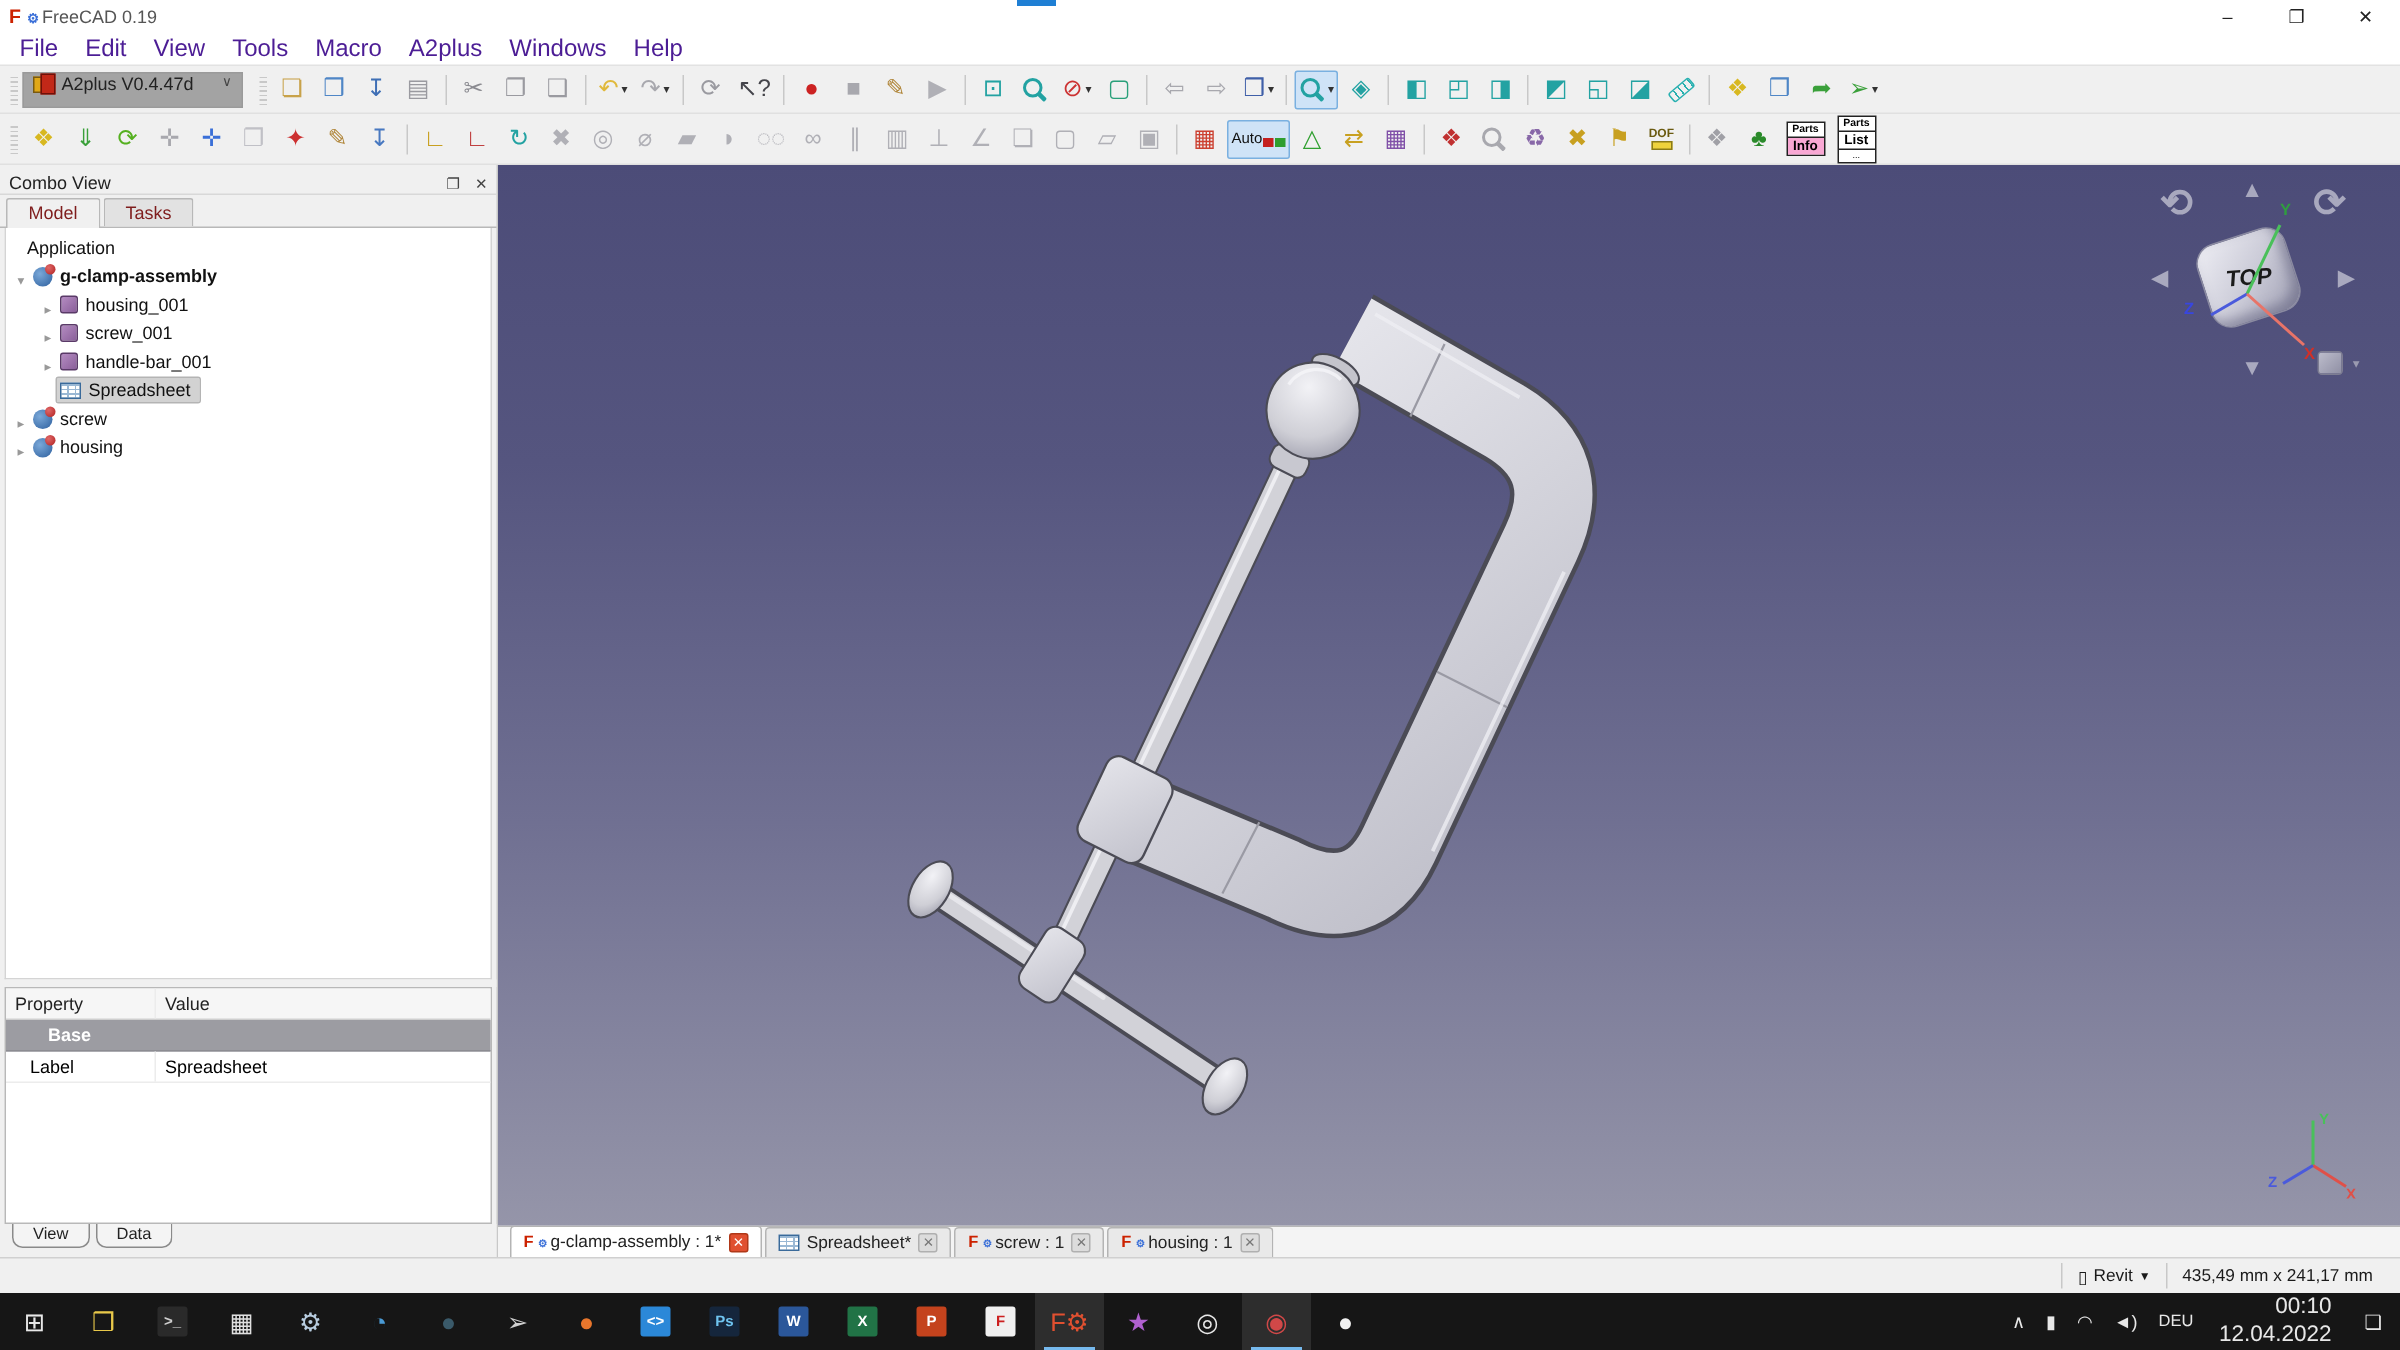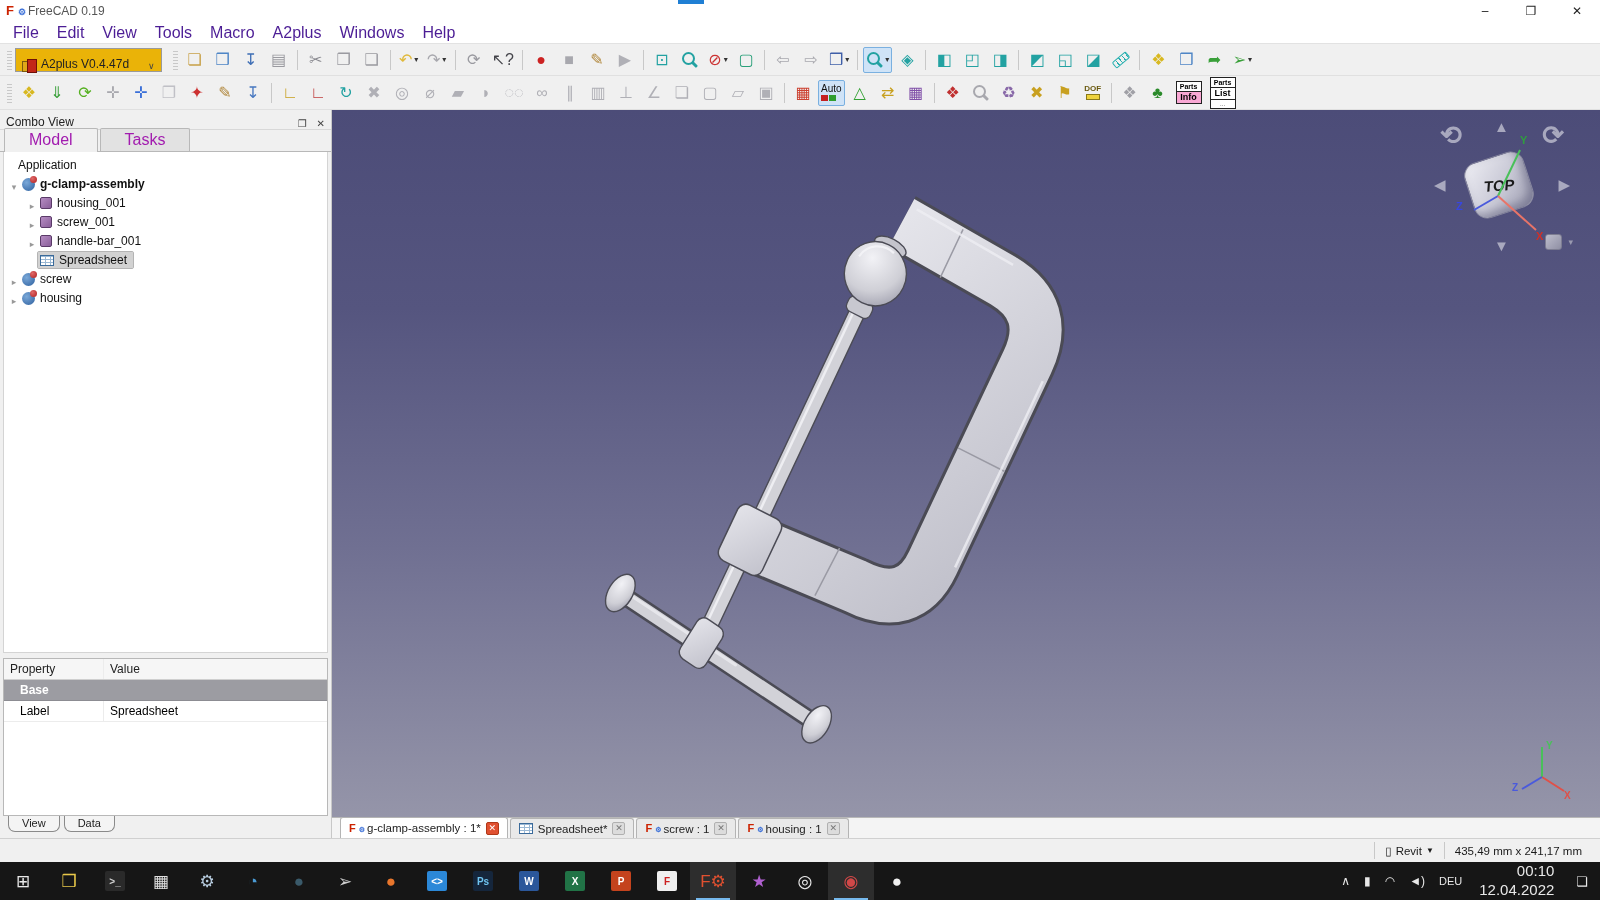--- a/index.html
+++ b/index.html
@@ -17,38 +17,38 @@
 
   
   .menubar{height:22px;background:#ffffff;display:flex;align-items:center;border-bottom:1px solid #e2e2e2;padding-left:4px}
   .menuitem{font-size:16px;color:#4c1d95;padding:2px 9px}
 
   
   .tbrow{background:#f0f0f0;display:flex;align-items:center;padding:2px 4px;border-bottom:1px solid #e0e0e0}
   .tb1{height:32px}
   .tb2{height:34px}
   .grip{width:5px;height:20px;margin:0 3px;background:repeating-linear-gradient(0deg,#c8c8c8 0 1px,transparent 1px 3px);flex:none}
-  .wbsel{display:flex;align-items:flex-end;gap:5px;border:1px solid #9a9a9a;background:#eab308;height:24px;padding:0 6px;font-size:12px;color:#222;margin-right:8px}
+  .wbsel{display:flex;align-items:flex-start;gap:5px;border:1px solid #9a9a9a;background:#a3a3a3;height:24px;padding:0 6px;font-size:12px;color:#222;margin-right:8px}
   .wbico{width:14px;height:12px;position:relative;flex:none}
   .wbico::before{content:"";position:absolute;left:0;top:2px;width:5px;height:9px;background:#e0a818;border:1px solid #7a5a10}
   .wbico::after{content:"";position:absolute;left:5px;top:0;width:8px;height:12px;background:#c22818;border:1px solid #701008}
   .wbchev{margin-left:14px;font-size:9px;color:#444}
   .tbtn{height:26px;min-width:26px;display:inline-flex;align-items:center;justify-content:center;border:1px solid transparent;border-radius:2px;padding:0 2px;margin:0 1px;position:relative}
   .tbtn .gl{font-size:16px;line-height:1}
   .tbtn.hl{background:#cfe3f7;border-color:#7ab0e0}
   .tbtn .dd{font-size:8px;color:#333;margin-left:2px}
   .sep{width:1px;height:20px;background:#c8c8c8;margin:0 4px;flex:none}
   
   .mag{position:relative;width:17px;height:17px;display:inline-block}
   .mag::before{content:"";position:absolute;left:1px;top:1px;width:9px;height:9px;border:2.5px solid currentColor;border-radius:50%}
   .mag::after{content:"";position:absolute;left:12px;top:10px;width:3px;height:7px;background:currentColor;transform:rotate(-45deg);border-radius:1px}
   
   .ruler{width:18px;height:8px;border:1.5px solid currentColor;border-radius:2px;transform:rotate(-40deg);background:repeating-linear-gradient(90deg,transparent 0 3px,currentColor 3px 4px);display:inline-block}
   
-  .autob{display:flex;flex-direction:column;align-items:flex-start;line-height:1}
+  .autob{display:flex;align-items:flex-end;line-height:1}
   .autob .at{font-size:10px;color:#111}
   .autob .sq{display:flex;gap:1px;margin-top:1px}
   .autob .sq i{width:7px;height:6px;display:block}
   .autob .sq i:first-child{background:#c42020}
   .autob .sq i:last-child{background:#2f9e2f}
   
   .dofb{display:flex;flex-direction:column;align-items:center;line-height:1}
   .dofb .dt{font-size:8px;font-weight:bold;color:#6a5a10}
   .dofb .db{width:14px;height:6px;background:#eed23c;border:1px solid #8a7a18;margin-top:1px}
   
@@ -57,42 +57,42 @@
   .pbox .r2{font-size:9px;font-weight:bold;padding:1px 0}
   .pbox .r2.yel{background:#f9a8d4}
   .pbox .r3{font-size:6px;border-top:1px solid #222;padding:1px 0}
 
   
   .main{flex:1;display:flex;min-height:0}
   .combo{width:332px;flex:none;background:#f0f0f0;border-right:1px solid #c8c8c8;display:flex;flex-direction:column}
   .combohdr{height:20px;display:flex;align-items:flex-end;padding:0 6px;font-size:12px;color:#222;border-bottom:1px solid #d8d8d8}
   .combohdr .hbtns{margin-left:auto;display:flex;gap:10px;font-size:10px;color:#444}
   .ptabs{display:flex;align-items:flex-end;height:22px;padding-left:4px;border-bottom:1px solid #b8b8b8}
-  .ptab{font-size:16px;padding:2px 24px;border:1px solid #b8b8b8;border-bottom:none;background:#e2e2e2;color:#a21caf;margin-right:2px;border-radius:2px 2px 0 0}
+  .ptab{font-size:12px;padding:2px 14px;border:1px solid #b8b8b8;border-bottom:none;background:#e2e2e2;color:#7f1d1d;margin-right:2px;border-radius:2px 2px 0 0}
   .ptab.act{background:#f0f0f0;position:relative;top:1px;padding-bottom:3px}
   .treehdrs{display:flex;background:#fff;border-bottom:1px solid #e0e0e0;margin:3px 3px 0 3px;border:1px solid #d4d4d4;border-bottom:none}
   .thcell{font-size:12px;color:#222;padding:3px 6px;border-right:1px solid #e0e0e0}
   .thcell:first-child{width:146px}
   .tree{flex:1;background:#fff;margin:0 3px;border:1px solid #d4d4d4;border-top:none;overflow:hidden;padding-top:2px}
   .trow{display:flex;align-items:flex-end;height:19px;font-size:12px;color:#111}
   .trow .expander{width:12px;text-align:center;font-size:9px;color:#999;flex:none}
   .trow .lblwrap{display:flex;align-items:center;gap:5px;padding:1px 6px 1px 2px;border-radius:1px}
   .trow .lblwrap.sel{background:#d2d2d2;outline:1px solid #b4b4b4}
   .ico-doc{width:13px;height:13px;border-radius:50%;background:radial-gradient(circle at 35% 35%,#7aa8d8,#2d5f9e);position:relative;flex:none}
   .ico-doc::after{content:"";position:absolute;right:-2px;top:-2px;width:7px;height:7px;border-radius:50%;background:radial-gradient(circle at 35% 35%,#e06868,#b02020)}
   .ico-part{width:12px;height:12px;background:linear-gradient(135deg,#b58cc2,#8a5f9a);border:1px solid #5a3a68;border-radius:2px;flex:none}
   .ico-sheet{width:14px;height:11px;border:1px solid #3a6a9a;background:#fff;background-image:repeating-linear-gradient(0deg,transparent 0 2px,#9ab8d4 2px 3px),repeating-linear-gradient(90deg,transparent 0 4px,#9ab8d4 4px 5px);flex:none}
   .splitter{height:5px;background:#f0f0f0}
   .props{height:158px;background:#fff;margin:0 3px;border:1px solid #b8b8b8;display:flex;flex-direction:column;font-size:12px}
   .prow{display:flex;height:21px;align-items:center;border-bottom:1px solid #ececec}
   .prow .c1{width:100px;padding-left:6px;border-right:1px solid #ececec;height:100%;display:flex;align-items:center}
   .prow .c2{flex:1;padding-left:6px}
   .prow.hdr{background:#f6f6f6;border-bottom:1px solid #cfcfcf;color:#222}
   .prow.grp{background:#9c9ca2;color:#fff;font-weight:bold;border-bottom:1px solid #8c8c92}
-  .prow.grp .c1{border-right:none;padding-left:16px}
+  .prow.grp .c1{border-right:none;padding-left:28px}
   .btabs{height:22px;display:flex;align-items:flex-start;padding-left:8px;gap:4px;background:#f0f0f0}
   .btab{font-size:11px;color:#222;border:1px solid #8a8a8a;border-top:none;border-radius:0 0 7px 7px;padding:1px 13px 2px;background:#f4f4f4}
 
   
   .vpcol{flex:1;display:flex;flex-direction:column;min-width:0}
   .viewport{flex:1;position:relative;background:linear-gradient(180deg,#4c4c78 0%,#55557f 28%,#707092 62%,#9595a9 100%);overflow:hidden}
   .viewport svg.model{position:absolute;inset:0;width:100%;height:100%}
   .navcube{position:absolute;right:30px;top:8px;width:136px;height:140px;color:#b9b9cb}
   .navcube .tri{position:absolute;font-size:15px;opacity:.85}
   .navcube .curv{position:absolute;font-size:26px;font-weight:bold;opacity:.85}

